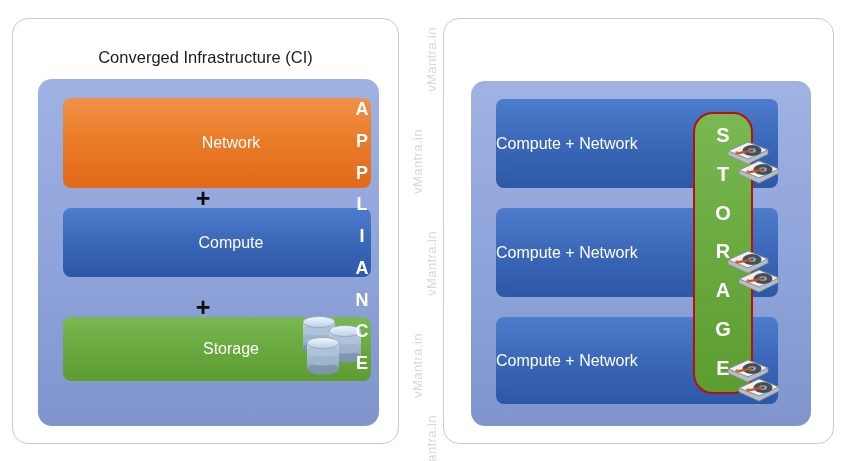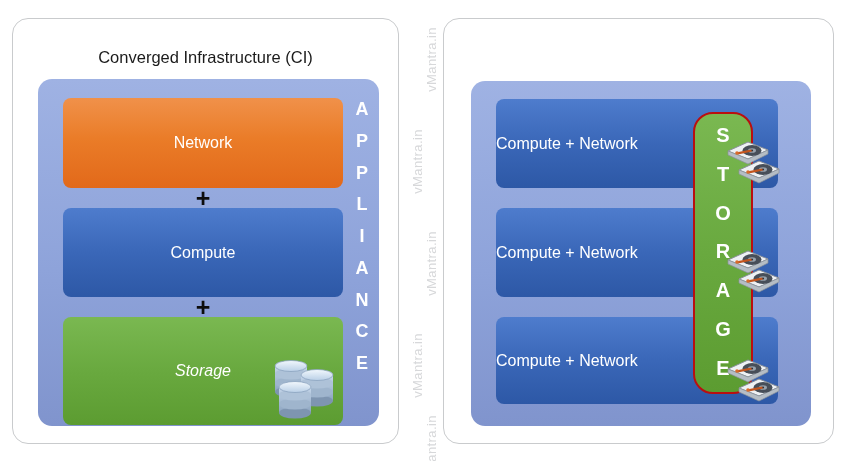--- a/index.html
+++ b/index.html
@@ -32,25 +32,25 @@
     position:absolute; border-radius:14px;
     background:linear-gradient(180deg,#9fb2e3 0%,#8ea3da 55%,#8094cd 100%);
   }
   .holder-ci  { left:25px; top:60px; width:341px; height:347px; }
   .holder-hci { left:27px; top:62px; width:340px; height:345px; }
 
   
   .layer {
     position:absolute; left:25px; width:280px; border-radius:8px;
     display:flex; align-items:center; justify-content:center;
-    color:#ffffff; font-size:16px;
+    color:#ffffff; font-size:16px;padding-left:28px;
   }
   .layer-network { top:19px;  height:90px; background:linear-gradient(180deg,#f0914a 0%,#ea7c28 45%,#e2691a 100%); }
-  .layer-compute { top:129px; height:89px; background:linear-gradient(180deg,#4e7ccd 0%,#3a67b8 50%,#2d58a6 100%); }
-  .layer-storage { top:238px; height:108px; background:linear-gradient(180deg,#7ab851 0%,#69a93f 50%,#5c9c31 100%);font-style:italic; }
+  .layer-compute { top:129px; height:69px; background:linear-gradient(180deg,#4e7ccd 0%,#3a67b8 50%,#2d58a6 100%); }
+  .layer-storage { top:238px; height:64px; background:linear-gradient(180deg,#7ab851 0%,#69a93f 50%,#5c9c31 100%); }
 
   .plus {
     position:absolute; left:25px; width:280px; text-align:center;
     font-size:25px; font-weight:700; color:#0d0d0d; line-height:22px;
   }
   .plus-1 { top:108px; }
   .plus-2 { top:217px; }
 
   .appliance-col {
     position:absolute; left:306px; top:21px; width:36px; height:272px;

